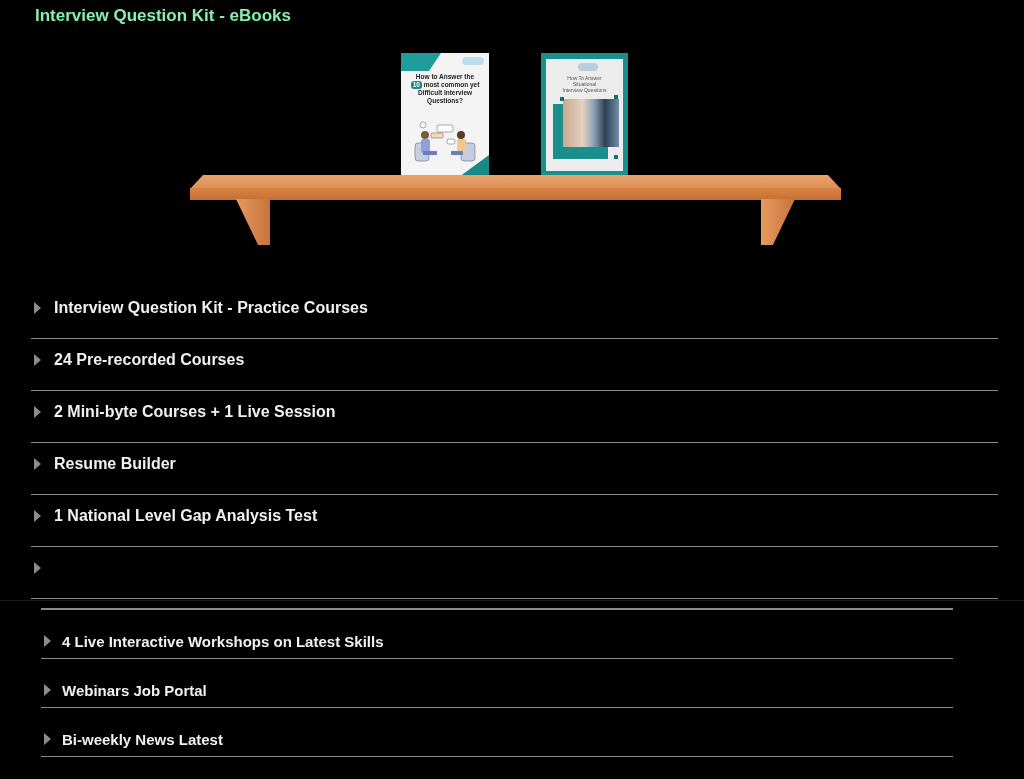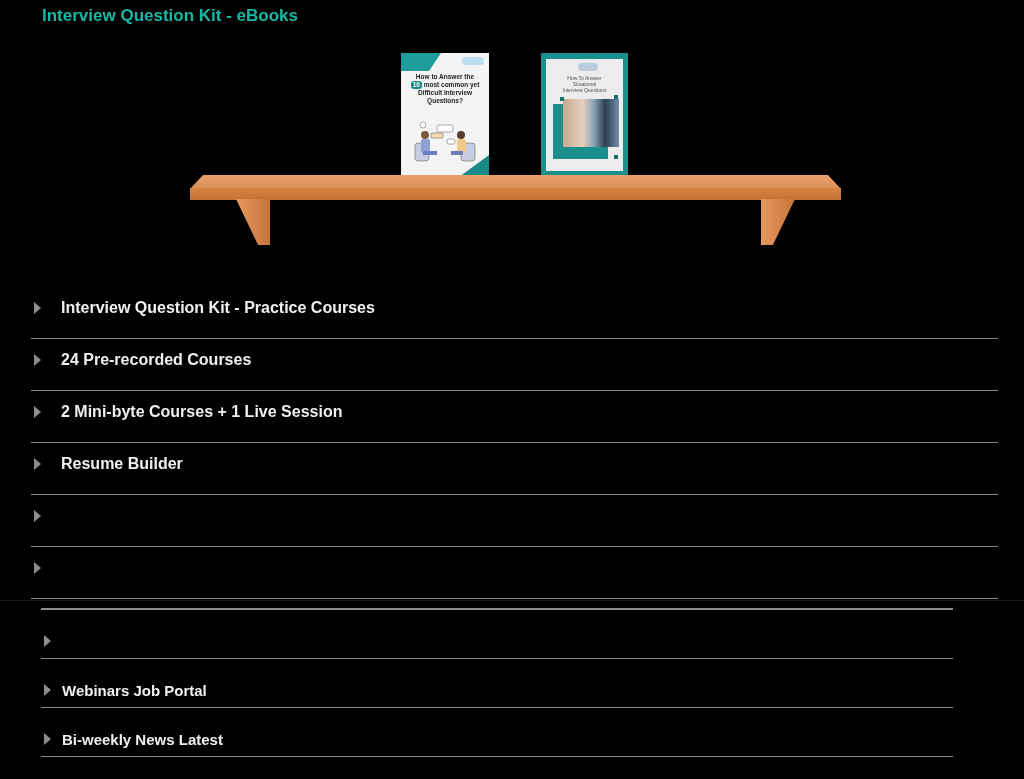--- a/index.html
+++ b/index.html
@@ -1,18 +1,18 @@
 <!DOCTYPE html>
 <html><head>
 <meta charset="utf-8">
 <style>
   html, body { margin: 0; padding: 0; background: #000; }
   body { width: 1024px; height: 779px; position: relative; overflow: hidden;
          font-family: "Liberation Sans", "DejaVu Sans", sans-serif; color: #f0f0f0; }
-  .title { position: absolute; left: 35px; top: 6px; font-size: 17px; font-weight: bold; color: #14b8a6; margin-left: 7px; }
+  .title { position: absolute; left: 35px; top: 6px; font-size: 17px; font-weight: bold; color: #86efac; }
 
   .book { position: absolute; top: 53px; height: 124px; overflow: hidden; }
   .book1 { left: 401px; width: 88px; background: #f4f4f4; }
   .book1 .corner-tl2 { position: absolute; left: 0; top: 0; width: 40px; height: 18px; background: #1f9d9a; clip-path: polygon(0 0,100% 0,70% 100%,0 100%); }
   .book1 .corner-br { position: absolute; right: 0; bottom: 0; width: 30px; height: 22px; background: #1a8a88; clip-path: polygon(100% 0,100% 100%,0 100%); }
   .book1 .logo { position: absolute; right: 5px; top: 4px; width: 22px; height: 8px; border-radius: 4px; background: #bde; }
   .book1 .btitle { position: absolute; left: 4px; right: 4px; top: 20px; font-size: 6.5px; font-weight: bold;
       color: #222; text-align: center; line-height: 8px; }
   .book1 .btitle .ten { display: inline-block; background: #1a8a88; color: #fff; border-radius: 3px; padding: 0 2px; }
   .book1 .ill { position: absolute; left: 10px; top: 68px; width: 68px; height: 48px; }
@@ -35,21 +35,21 @@
       background: linear-gradient(180deg,#d98445 0%,#c56f32 100%); }
   .bracket { position: absolute; top: 199px; width: 34px; height: 46px;
       background: linear-gradient(90deg,#e69a60,#c7733a); }
   .bracket.left { left: 236px; clip-path: polygon(0 0,100% 0,100% 100%,65% 100%); }
   .bracket.right { left: 761px; clip-path: polygon(0 0,100% 0,35% 100%,0 100%); }
 
   .acc { position: absolute; }
   .acc-item { position: absolute; left: 0; right: 0; height: 52px; border-bottom: 1.5px solid #8a8a8a; cursor: pointer; }
   .acc-item .arrow { position: absolute; left: 3px; top: 16px; width: 0; height: 0;
       border-top: 6px solid transparent; border-bottom: 6px solid transparent; border-left: 7px solid #8c8c8c; }
-  .acc-item .label { position: absolute; left: 30px; top: 13px; font-size: 16px; font-weight: bold; color: #f0f0f0; white-space: nowrap; }
+  .acc-item .label { position: absolute; left: 23px; top: 13px; font-size: 16px; font-weight: bold; color: #f0f0f0; white-space: nowrap; }
 
   .acc-a { left: 31px; width: 967px; top: 286px; }
   .acc-b { left: 41px; width: 912px; top: 609px; }
   .acc-b .acc-item { height: 49px; }
   .acc-b .acc-item .label { left: 21px; top: 24px; font-size: 15px; }
   .acc-b .acc-item .arrow { left: 3px; top: 26px; }
   .divider-top { position: absolute; left: 41px; width: 912px; top: 608px; height: 1.5px; background: #8a8a8a; }
   .overlap-line { position: absolute; left: 0; width: 1024px; top: 600px; height: 1px; background: #1a1a1a; }
 </style>
 </head>
@@ -118,32 +118,34 @@
   <div class="acc-item" style="top:104px">
     <span class="arrow"></span>
     <span class="label">2 Mini-byte Courses + 1 Live Session</span>
   </div>
   <div class="acc-item" style="top:156px">
     <span class="arrow"></span>
     <span class="label">Resume Builder</span>
   </div>
   <div class="acc-item" style="top:208px">
     <span class="arrow"></span>
+    <span class="label">1 National Level Gap Analysis Test</span>
   </div>
   <div class="acc-item" style="top:260px">
     <span class="arrow"></span>
   </div>
 </div>
 
 <div class="overlap-line"></div>
 <div class="divider-top"></div>
 
 <div class="acc acc-b">
   <div class="acc-item" style="top:0">
     <span class="arrow"></span>
+    <span class="label">4 Live Interactive Workshops on Latest Skills</span>
   </div>
   <div class="acc-item" style="top:49px">
     <span class="arrow"></span>
     <span class="label">Webinars Job Portal</span>
   </div>
   <div class="acc-item" style="top:98px">
     <span class="arrow"></span>
     <span class="label">Bi-weekly News Latest</span>
   </div>
 </div>

